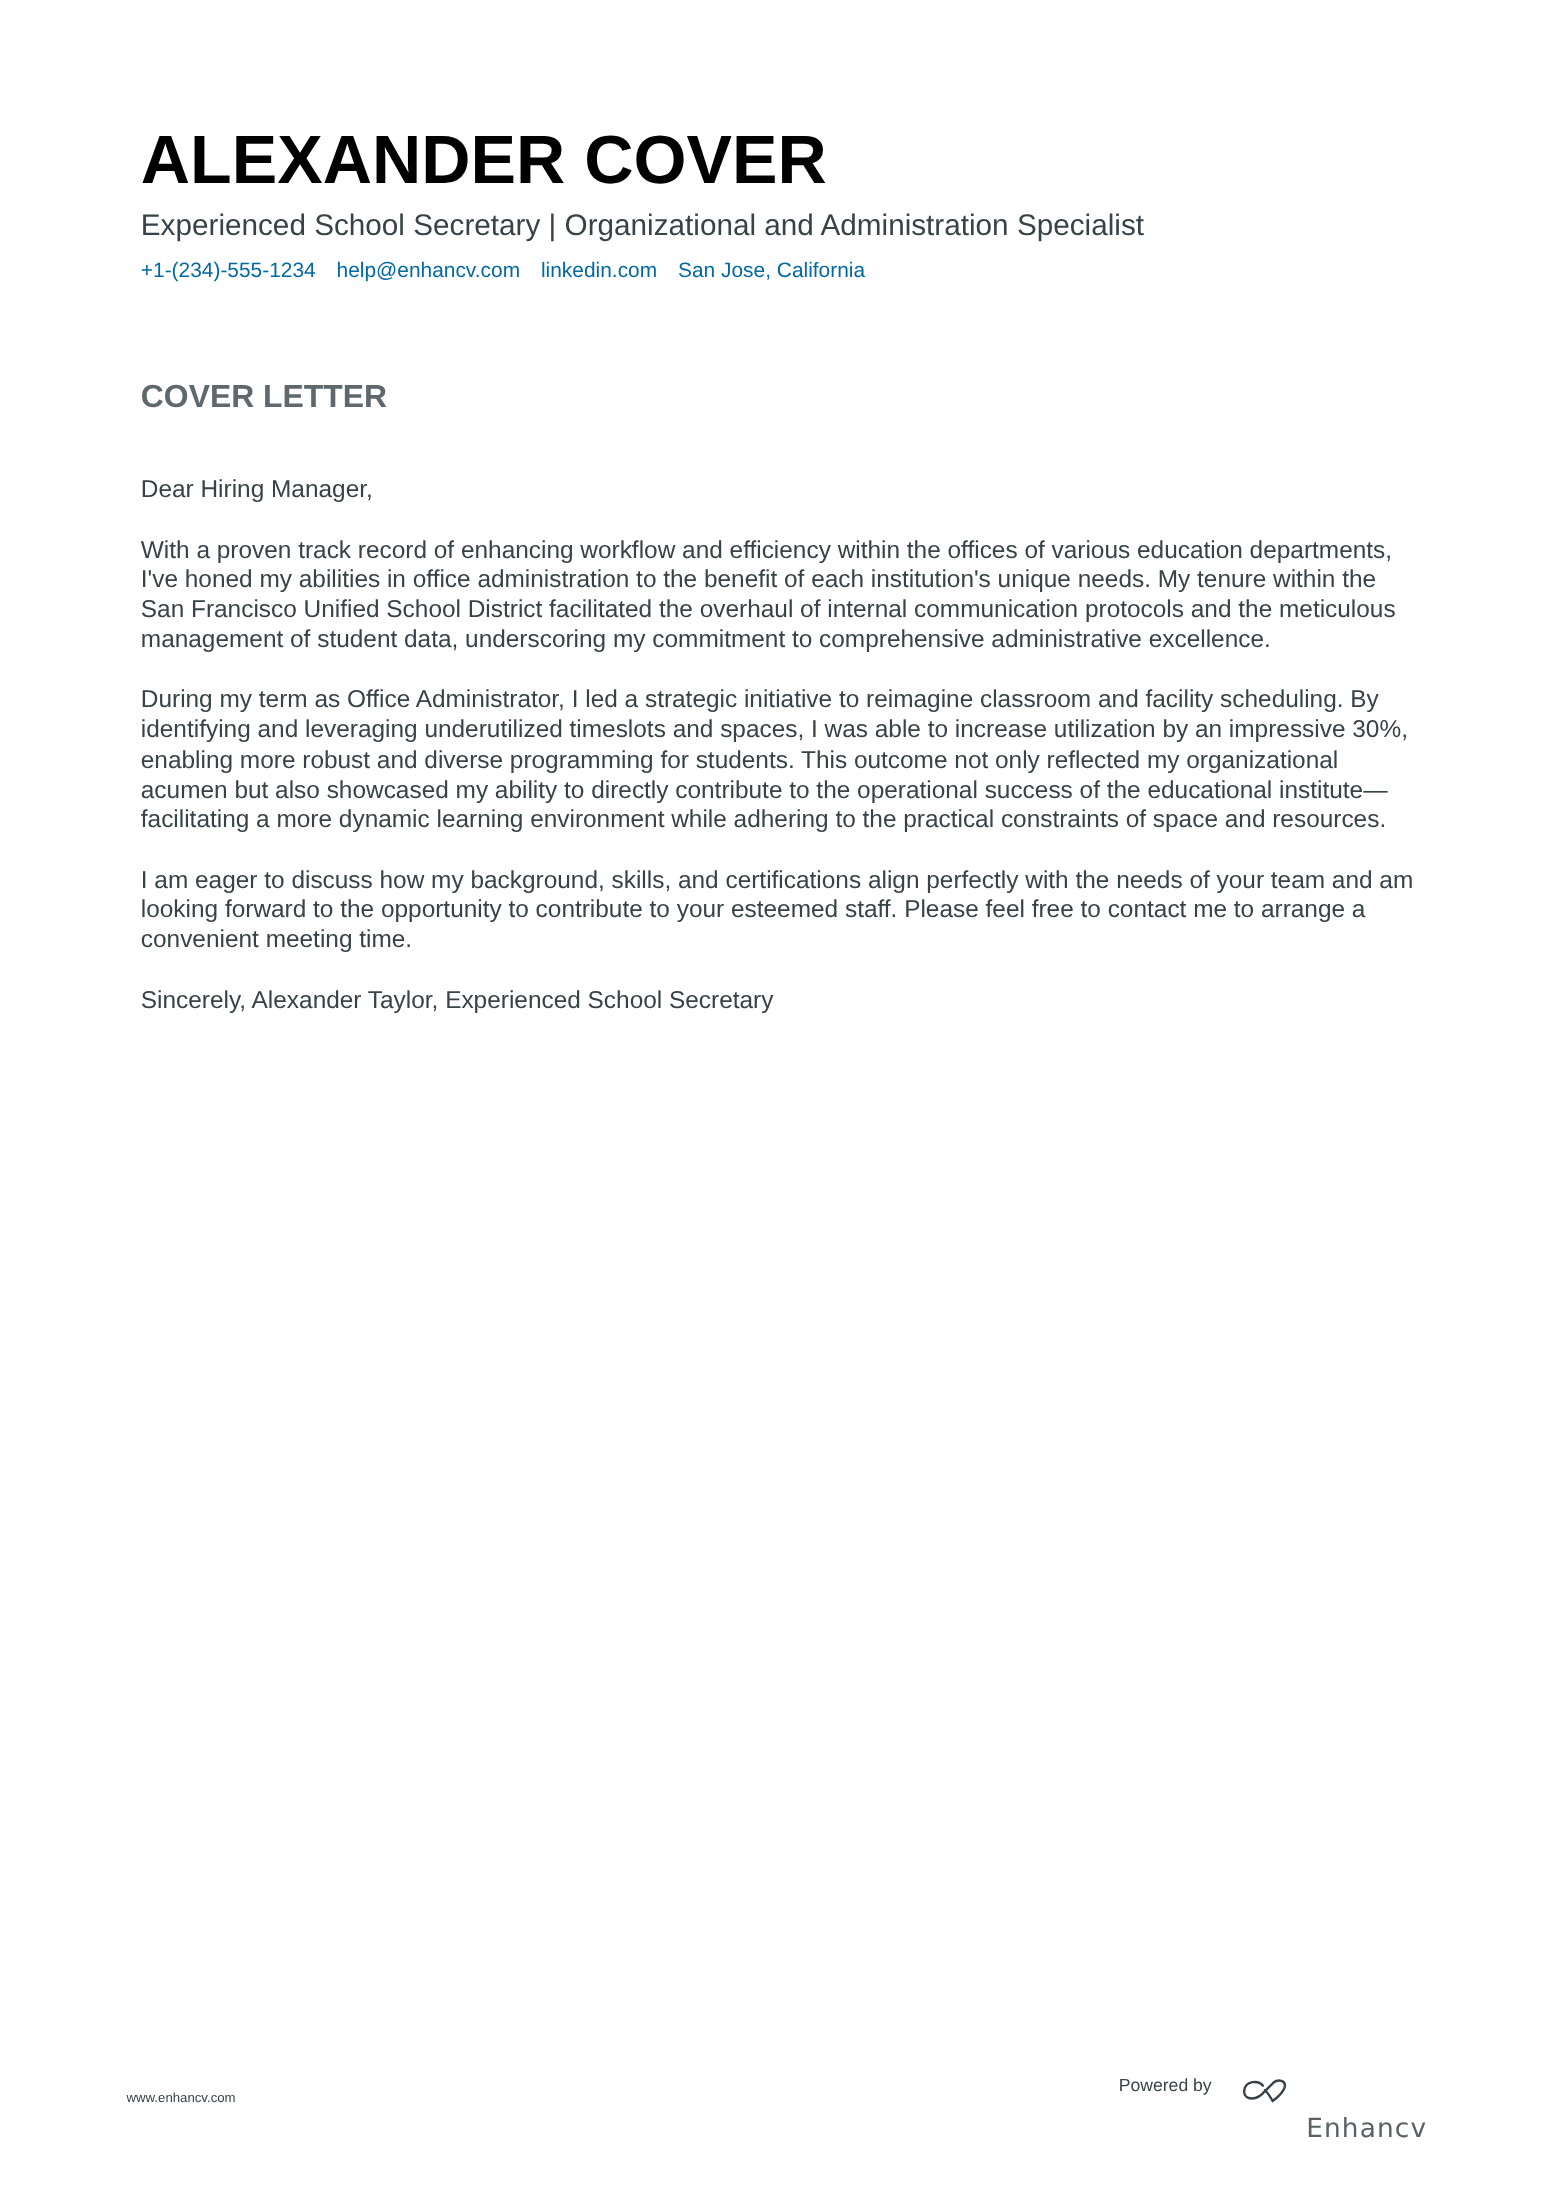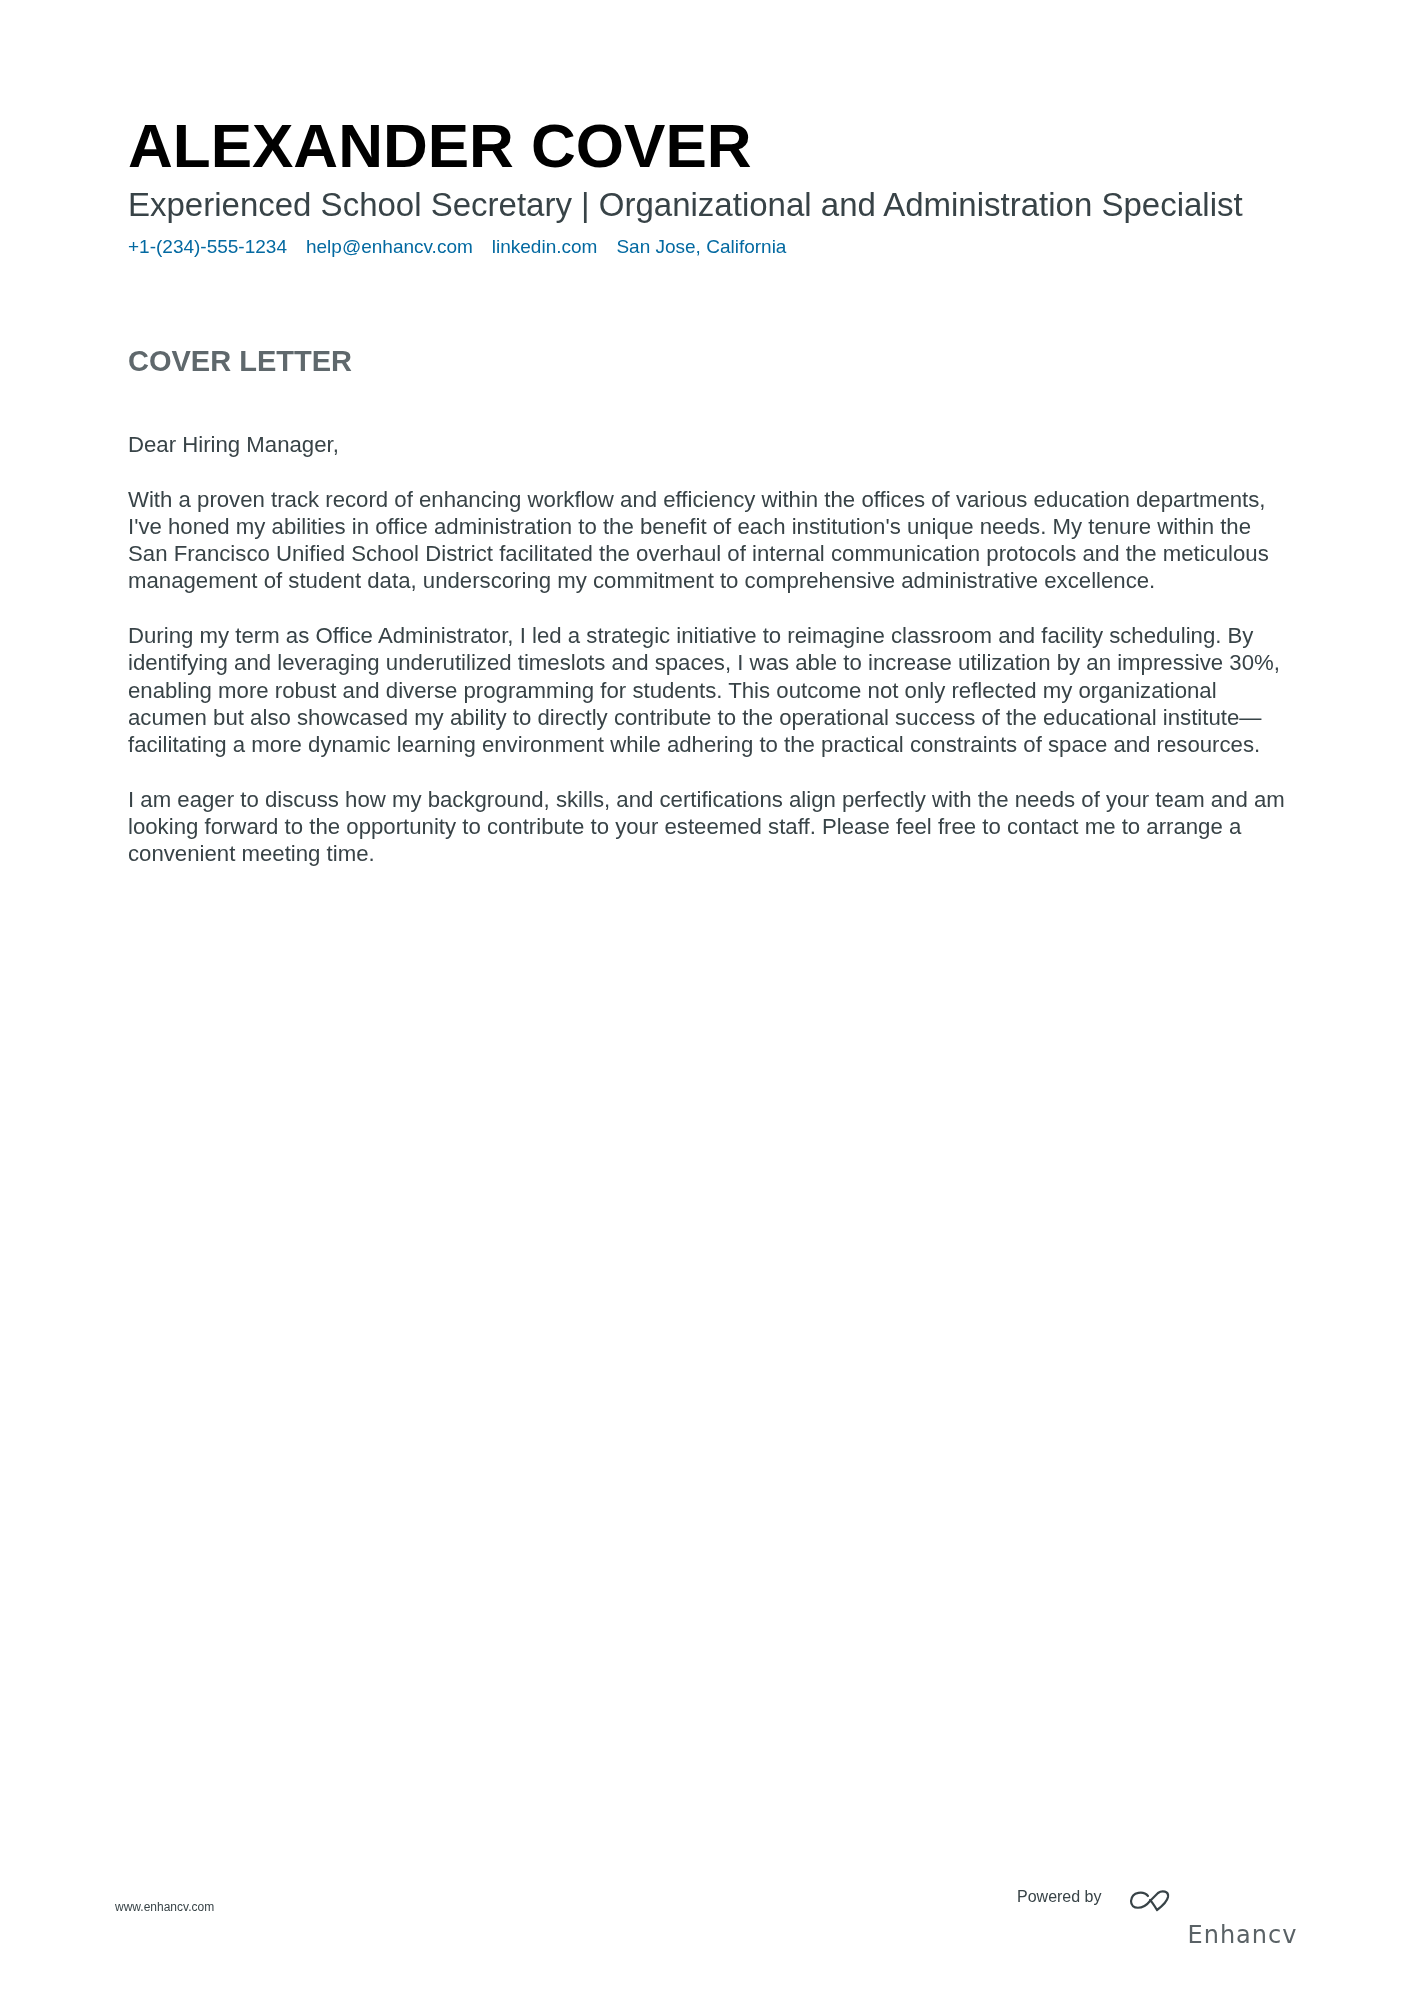--- a/index.html
+++ b/index.html
@@ -30,21 +30,21 @@
       font-weight: bold;
       color: #000000;
       letter-spacing: 0px;
       line-height: 76px;
       white-space: nowrap;
     }
     .title {
       position: absolute;
       top: 183px;
       left: 0;
-      font-size: 33px;
+      font-size: 27px;
       line-height: 44px;
       color: #384347;
       white-space: nowrap;
     }
     .contacts {
       position: absolute;
       top: 233px;
       left: 0;
       font-size: 19px;
       line-height: 28px;
@@ -126,20 +126,21 @@
     <span>San Jose, California</span>
   </div>
 
   <h2 class="section-heading">COVER LETTER</h2>
 
   <div class="letter">
     <p>Dear Hiring Manager,</p>
     <p>With a proven track record of enhancing workflow and efficiency within the offices of various education departments, I've honed my abilities in office administration to the benefit of each institution's unique needs. My tenure within the San Francisco Unified School District facilitated the overhaul of internal communication protocols and the meticulous management of student data, underscoring my commitment to comprehensive administrative excellence.</p>
     <p>During my term as Office Administrator, I led a strategic initiative to reimagine classroom and facility scheduling. By identifying and leveraging underutilized timeslots and spaces, I was able to increase utilization by an impressive 30%, enabling more robust and diverse programming for students. This outcome not only reflected my organizational acumen but also showcased my ability to directly contribute to the operational success of the educational institute—facilitating a more dynamic learning environment while adhering to the practical constraints of space and resources.</p>
     <p>I am eager to discuss how my background, skills, and certifications align perfectly with the needs of your team and am looking forward to the opportunity to contribute to your esteemed staff. Please feel free to contact me to arrange a convenient meeting time.</p>
+    <p>Sincerely, Alexander Taylor, Experienced School Secretary</p>
   </div>
 </div>
 
 <div class="footer-left">www.enhancv.com</div>
 
 <div class="footer-right">
   <span class="powered">Powered by</span>
   <span class="logo-icon">
     <svg width="48" height="26" viewBox="0 0 48 26" fill="none" stroke="#384347" stroke-width="2.2" stroke-linecap="round" stroke-linejoin="round">
       <path d="M20 8 C16 3, 4 3, 3 13 C3 22, 15 22, 22 13 L30 5 C34 2, 41 3, 40 9 C39 14, 33 19, 29 22 C26 17, 24 14, 22 12"></path>

